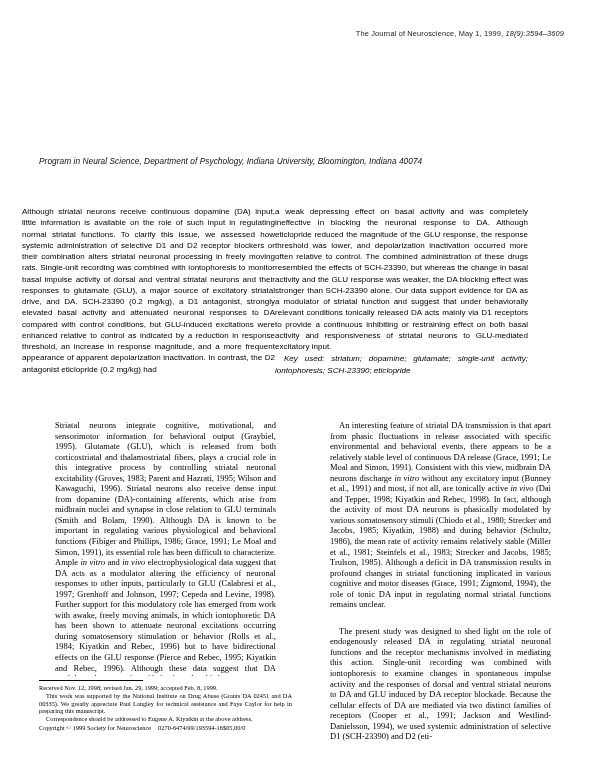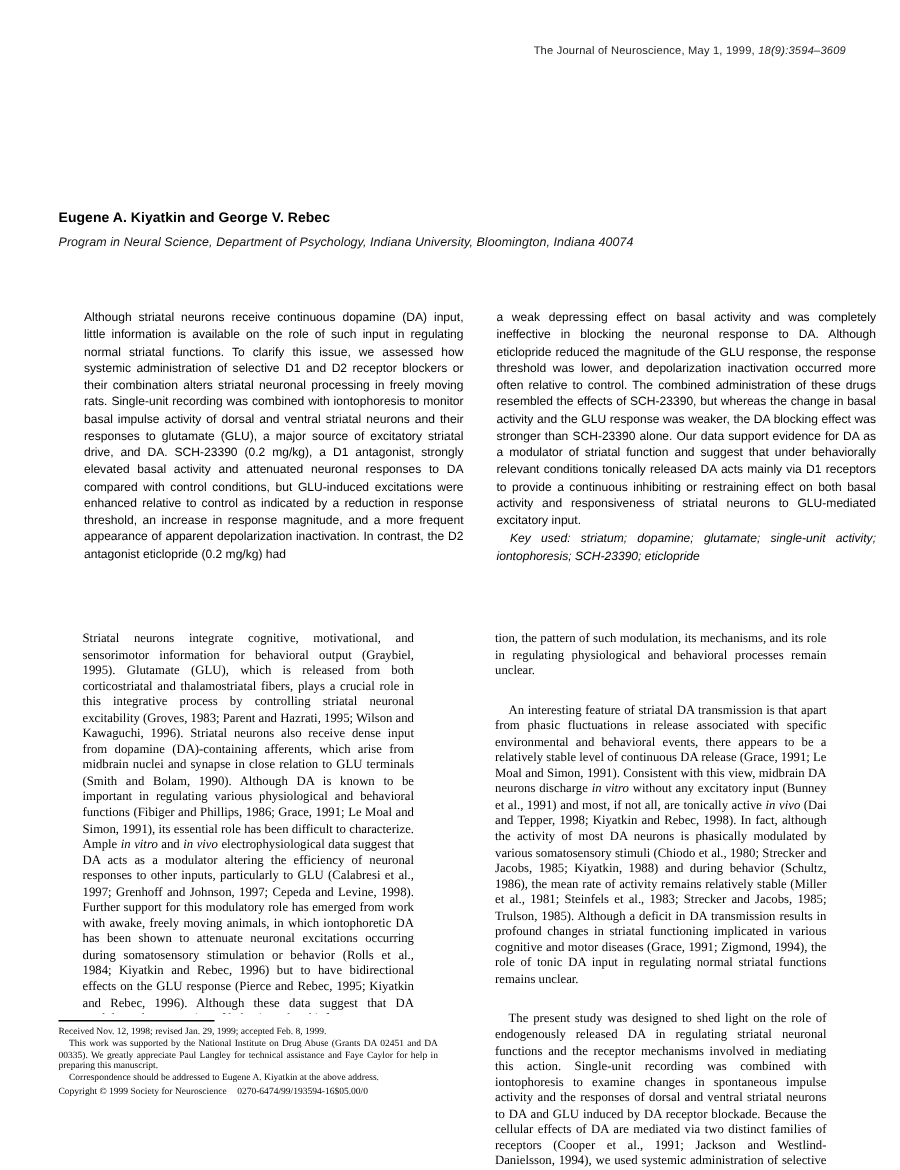--- a/index.html
+++ b/index.html
@@ -74,24 +74,23 @@
     font-style: italic;
     font-size: 8.3px;
     letter-spacing: 0.05px;
     color: #111;
   }
 
   
   .abstract {
     position: absolute;
     top: 206px;
-    left: 56px;
+    left: 22px;
     width: 528px;
     display: flex;
-    gap: 22px;
   }
   .abstract-col {
     width: 253px;
     font-family: "Liberation Sans", sans-serif;
     font-size: 8.05px;
     line-height: 11.25px;
     text-align: justify;
     color: #000;
   }
   .abstract-col p {
@@ -168,21 +167,20 @@
 </head>
 <body>
 
 <div class="page">
 
   <div class="running-head">
     <span>The Journal of Neuroscience, May 1, 1999, </span><span class="vol">18(9):3594–3609</span>
   </div>
 
 
-  <div class="authors">Eugene A. Kiyatkin and George V. Rebec</div>
   <div class="affiliation">Program in Neural Science, Department of Psychology, Indiana University, Bloomington, Indiana 40074</div>
 
   <div class="abstract">
     <div class="abstract-col">
       <p>Although striatal neurons receive continuous dopamine (DA) input, little information is available on the role of such input in regulating normal striatal functions. To clarify this issue, we assessed how systemic administration of selective D1 and D2 receptor blockers or their combination alters striatal neuronal processing in freely moving rats. Single-unit recording was combined with iontophoresis to monitor basal impulse activity of dorsal and ventral striatal neurons and their responses to glutamate (GLU), a major source of excitatory striatal drive, and DA. SCH-23390 (0.2 mg/kg), a D1 antagonist, strongly elevated basal activity and attenuated neuronal responses to DA compared with control conditions, but GLU-induced excitations were enhanced relative to control as indicated by a reduction in response threshold, an increase in response magnitude, and a more frequent appearance of apparent depolarization inactivation. In contrast, the D2 antagonist eticlopride (0.2 mg/kg) had</p>
     </div>
     <div class="abstract-col">
       <p>a weak depressing effect on basal activity and was completely ineffective in blocking the neuronal response to DA. Although eticlopride reduced the magnitude of the GLU response, the response threshold was lower, and depolarization inactivation occurred more often relative to control. The combined administration of these drugs resembled the effects of SCH-23390, but whereas the change in basal activity and the GLU response was weaker, the DA blocking effect was stronger than SCH-23390 alone. Our data support evidence for DA as a modulator of striatal function and suggest that under behaviorally relevant conditions tonically released DA acts mainly via D1 receptors to provide a continuous inhibiting or restraining effect on both basal activity and responsiveness of striatal neurons to GLU-mediated excitatory input.</p>
       <p class="keywords"><em>Key used: </em><em>striatum; dopamine; glutamate; single-unit activity; iontophoresis; SCH-23390; eticlopride</em></p>
     </div>
@@ -199,20 +197,19 @@
 
       <div class="footnotes">
         <p>Received Nov. 12, 1998; revised Jan. 29, 1999; accepted Feb. 8, 1999.</p>
         <p class="ind">This work was supported by the National Institute on Drug Abuse (Grants DA 02451 and DA 00335). We greatly appreciate Paul Langley for technical assistance and Faye Caylor for help in preparing this manuscript.</p>
         <p class="ind">Correspondence should be addressed to Eugene A. Kiyatkin at the above address.</p>
         <p class="copyright"><span>Copyright © 1999 Society for Neuroscience</span><span class="gap"></span><span>0270-6474/99/193594-16$05.00/0</span></p>
       </div>
     </div>
 
     <div class="col">
-      <p>tion, the pattern of such modulation, its mechanisms, and its role in regulating physiological and behavioral processes remain unclear.</p>
       <p class="indent"><span>An interesting feature of striatal DA transmission is that apart from phasic fluctuations in release associated with specific environmental and behavioral events, there appears to be a relatively stable level of continuous DA release (Grace, 1991; Le Moal and Simon, 1991). Consistent with this view, midbrain DA neurons discharge </span><em>in vitro</em><span> without any excitatory input (Bunney et al., 1991) and most, if not all, are tonically active </span><em>in vivo</em><span> (Dai and Tepper, 1998; Kiyatkin and Rebec, 1998). In fact, although the activity of most DA neurons is phasically modulated by various somatosensory stimuli (Chiodo et al., 1980; Strecker and Jacobs, 1985; Kiyatkin, 1988) and during behavior (Schultz, 1986), the mean rate of activity remains relatively stable (Miller et al., 1981; Steinfels et al., 1983; Strecker and Jacobs, 1985; Trulson, 1985). Although a deficit in DA transmission results in profound changes in striatal functioning implicated in various cognitive and motor diseases (Grace, 1991; Zigmond, 1994), the role of tonic DA input in regulating normal striatal functions remains unclear.</span></p>
       <p class="indent">The present study was designed to shed light on the role of endogenously released DA in regulating striatal neuronal functions and the receptor mechanisms involved in mediating this action. Single-unit recording was combined with iontophoresis to examine changes in spontaneous impulse activity and the responses of dorsal and ventral striatal neurons to DA and GLU induced by DA receptor blockade. Because the cellular effects of DA are mediated via two distinct families of receptors (Cooper et al., 1991; Jackson and Westlind-Danielsson, 1994), we used systemic administration of selective D1 (SCH-23390) and D2 (eti-</p>
     </div>
 
   </div>
 
 </div>
 
 </body></html>

